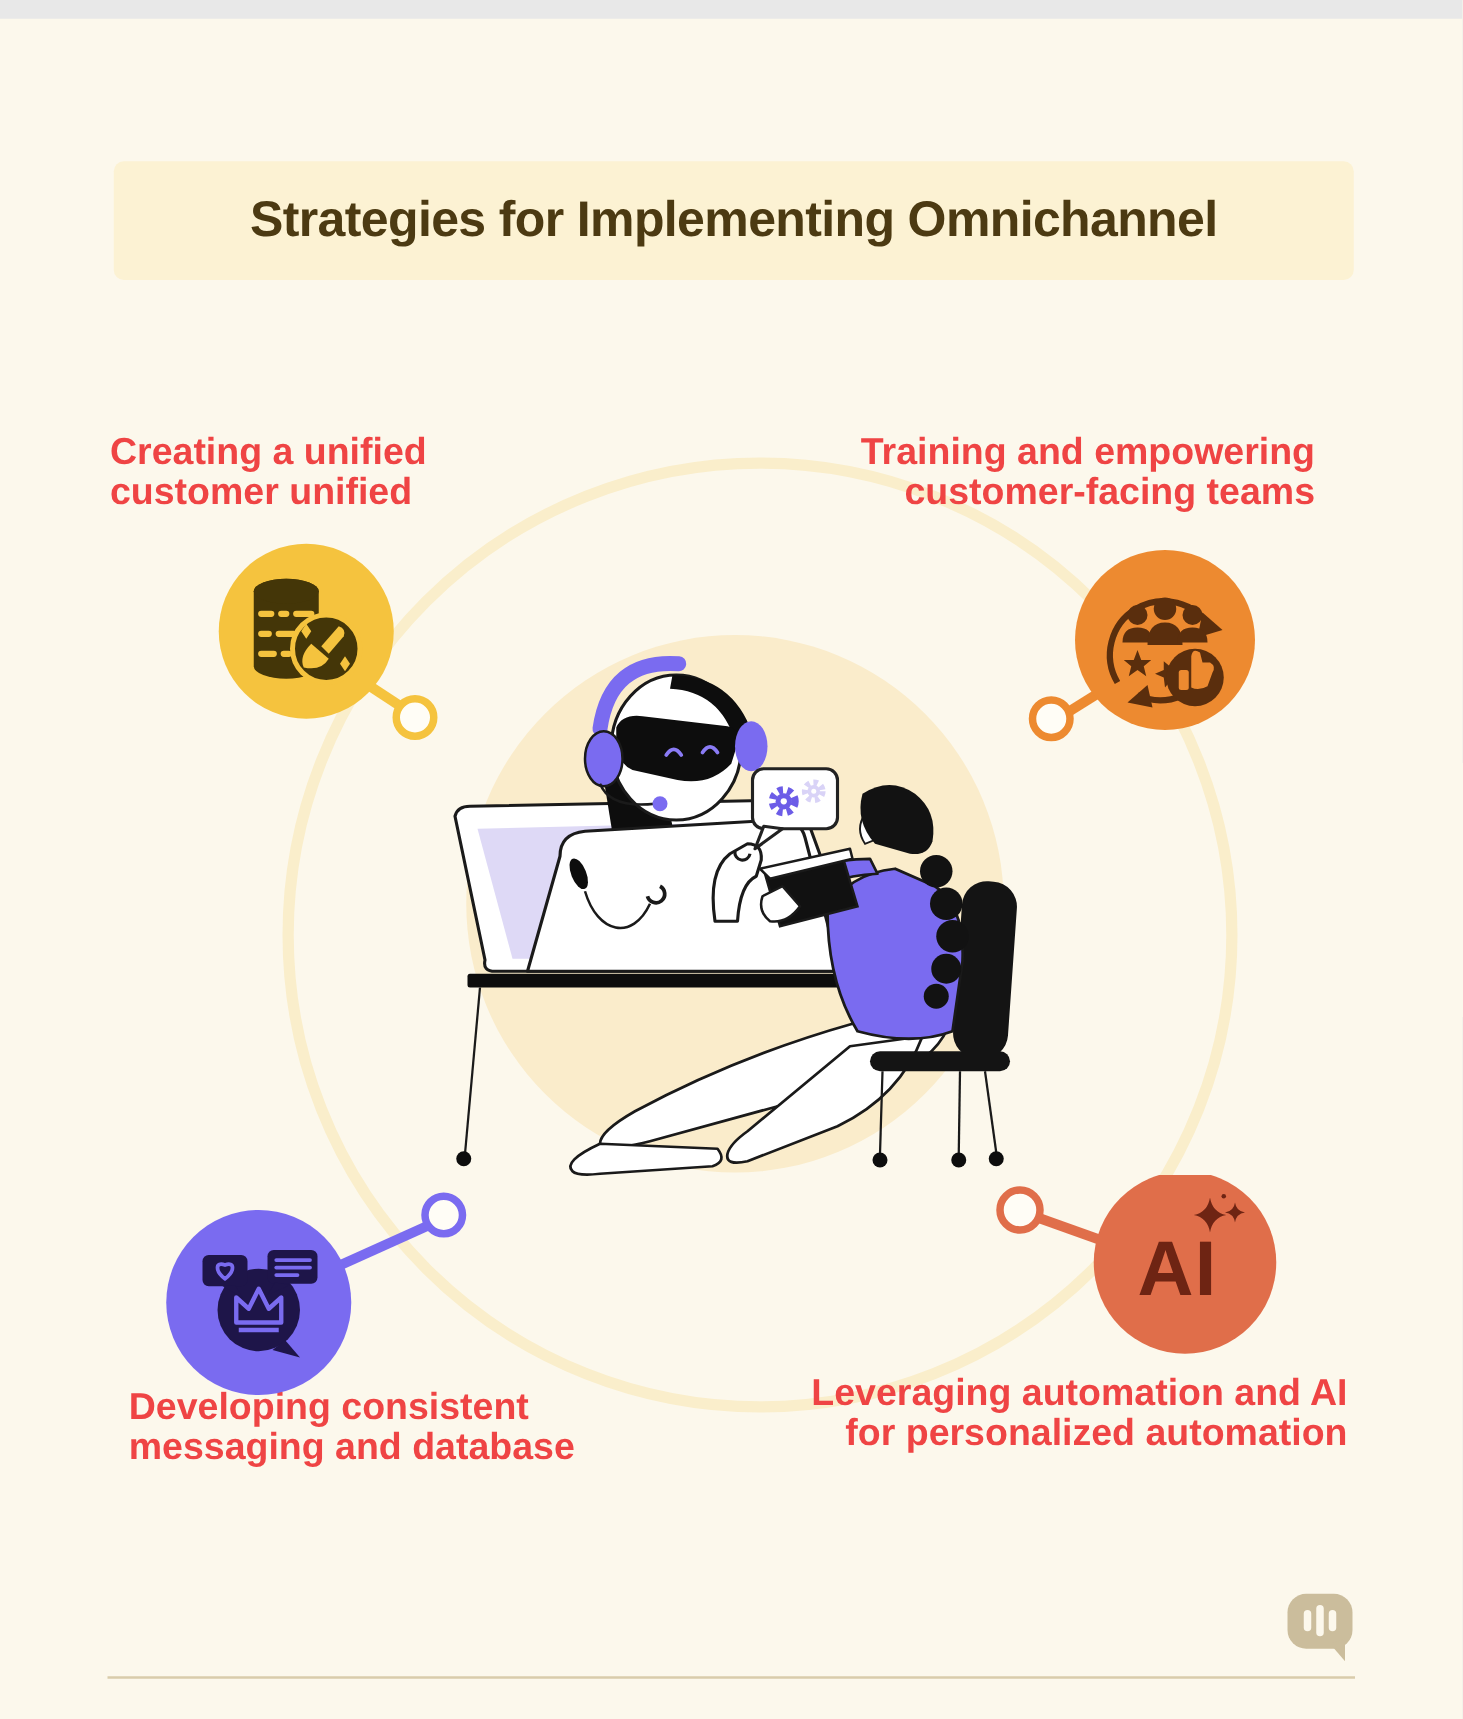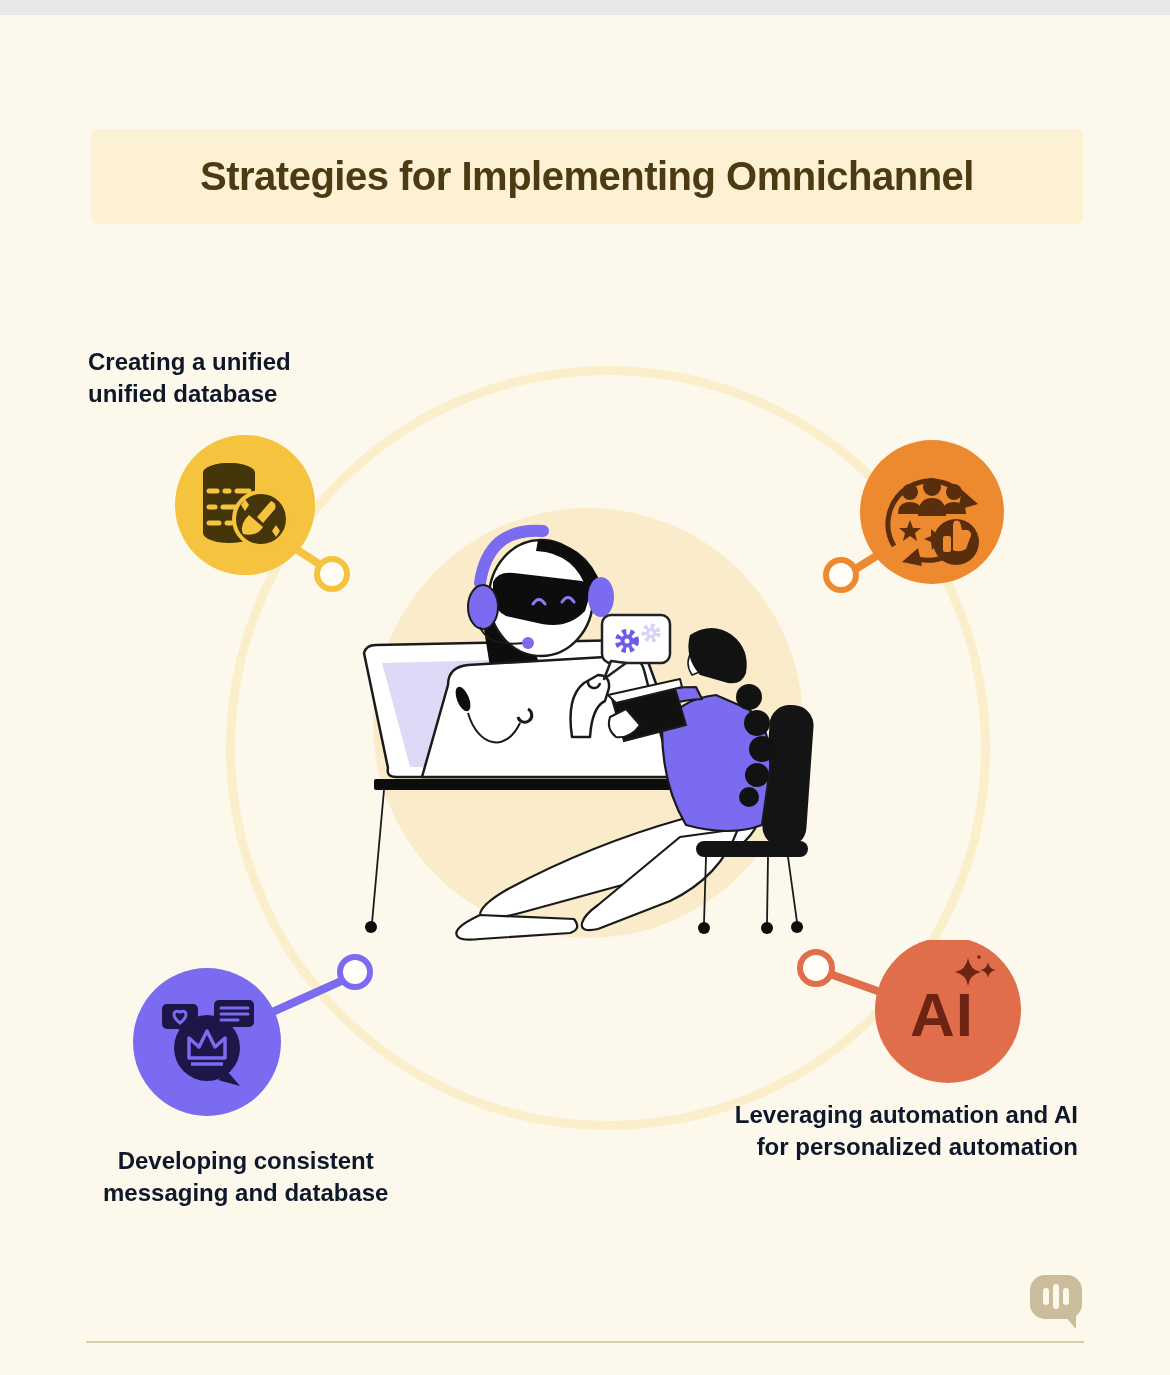--- a/index.html
+++ b/index.html
@@ -18,27 +18,27 @@
     margin:0;font-size:40px;font-weight:bold;letter-spacing:-0.5px;
     color:#4c3a12;
   }
   
   .big-ring{
     position:absolute;left:226px;top:351px;width:746px;height:746px;
     border:9px solid #faeecb;border-radius:50%;
   }
   
   .node-label{
-    position:absolute;font-size:24px;font-weight:bold;color:#0f172a;
+    position:absolute;font-size:30px;font-weight:bold;color:#ef4444;
     line-height:32px;
   }
   .node-label span{display:block;}
   .lbl-tl{left:88px;top:331px;text-align:left;}
   .lbl-tr{right:118px;top:331px;text-align:right;}
-  .lbl-bl{left:103px;top:1130px;text-align:center;}
+  .lbl-bl{left:103px;top:1095px;text-align:left;}
   .lbl-br{right:92px;top:1084px;text-align:right;}
   
   .node-svg{position:absolute;}
   .svg-tl{left:165px;top:410px;}
   .svg-tr{left:810px;top:415px;}
   .svg-bl{left:120px;top:935px;}
   .svg-br{left:790px;top:925px;}
   
   .illustration{position:absolute;left:330px;top:470px;}
   
@@ -149,21 +149,21 @@
       <circle cx="419" cy="212" r="13" fill="#121212"></circle>
       <circle cx="427" cy="238" r="13" fill="#121212"></circle>
       <circle cx="432" cy="264" r="13" fill="#121212"></circle>
       <circle cx="427" cy="290" r="12" fill="#121212"></circle>
       <circle cx="419" cy="312" r="10" fill="#121212"></circle>
     </g>
   </svg>
 
   <div class="node-label lbl-tl">
     <span>Creating a unified</span>
-    <span>unified database</span>
+    <span>customer unified</span>
   </div>
   <svg class="node-svg svg-tl" width="200" height="185" viewBox="0 0 200 185">
     <line x1="128" y1="122" x2="160" y2="143" stroke="#f5c33e" stroke-width="8"></line>
     <circle cx="167" cy="149" r="15" fill="#fffdf6" stroke="#f5c33e" stroke-width="6"></circle>
     <circle cx="80" cy="80" r="70" fill="#f5c33e"></circle>
     <g fill="#443608">
       <path d="M 38,48 A 26 10 0 0 1 90,48 L 90,108 A 26 10 0 0 1 38,108 Z"></path>
       <ellipse cx="64" cy="48" rx="26" ry="10"></ellipse>
       <g stroke="#f5c33e" stroke-width="5" stroke-linecap="round">
         <line x1="44" y1="66" x2="52" y2="66"></line>
@@ -179,20 +179,24 @@
       <circle cx="96" cy="94" r="27" stroke="#f5c33e" stroke-width="4"></circle>
       <g fill="#f5c33e">
         <path d="M 106,76 q 6,2 4,8 L 98,98 L 92,92 Z"></path>
         <path d="M 84,90 L 98,102 Q 92,112 78,109 Q 74,100 84,90 Z"></path>
         <path d="M 80,74 L 84,80 L 80,86 L 76,80 Z"></path>
         <path d="M 111,100 L 115,106 L 111,112 L 107,106 Z"></path>
       </g>
     </g>
   </svg>
 
+  <div class="node-label lbl-tr">
+    <span>Training and empowering</span>
+    <span>customer-facing teams</span>
+  </div>
   <svg class="node-svg svg-tr" width="210" height="180" viewBox="0 0 210 180">
     <line x1="44" y1="140" x2="76" y2="120" stroke="#ed8a30" stroke-width="8"></line>
     <circle cx="31" cy="145" r="15" fill="#fffdf6" stroke="#ed8a30" stroke-width="6"></circle>
     <circle cx="122" cy="82" r="72" fill="#ed8a30"></circle>
     <g>
       <g fill="none" stroke="#5a2e0d" stroke-width="5">
         <path d="M 84,116 A 42 42 0 1 1 158,72"></path>
         <path d="M 150,116 A 42 42 0 0 1 100,126"></path>
       </g>
       <path d="M 152,60 L 168,74 L 148,80 Z" fill="#5a2e0d"></path>

